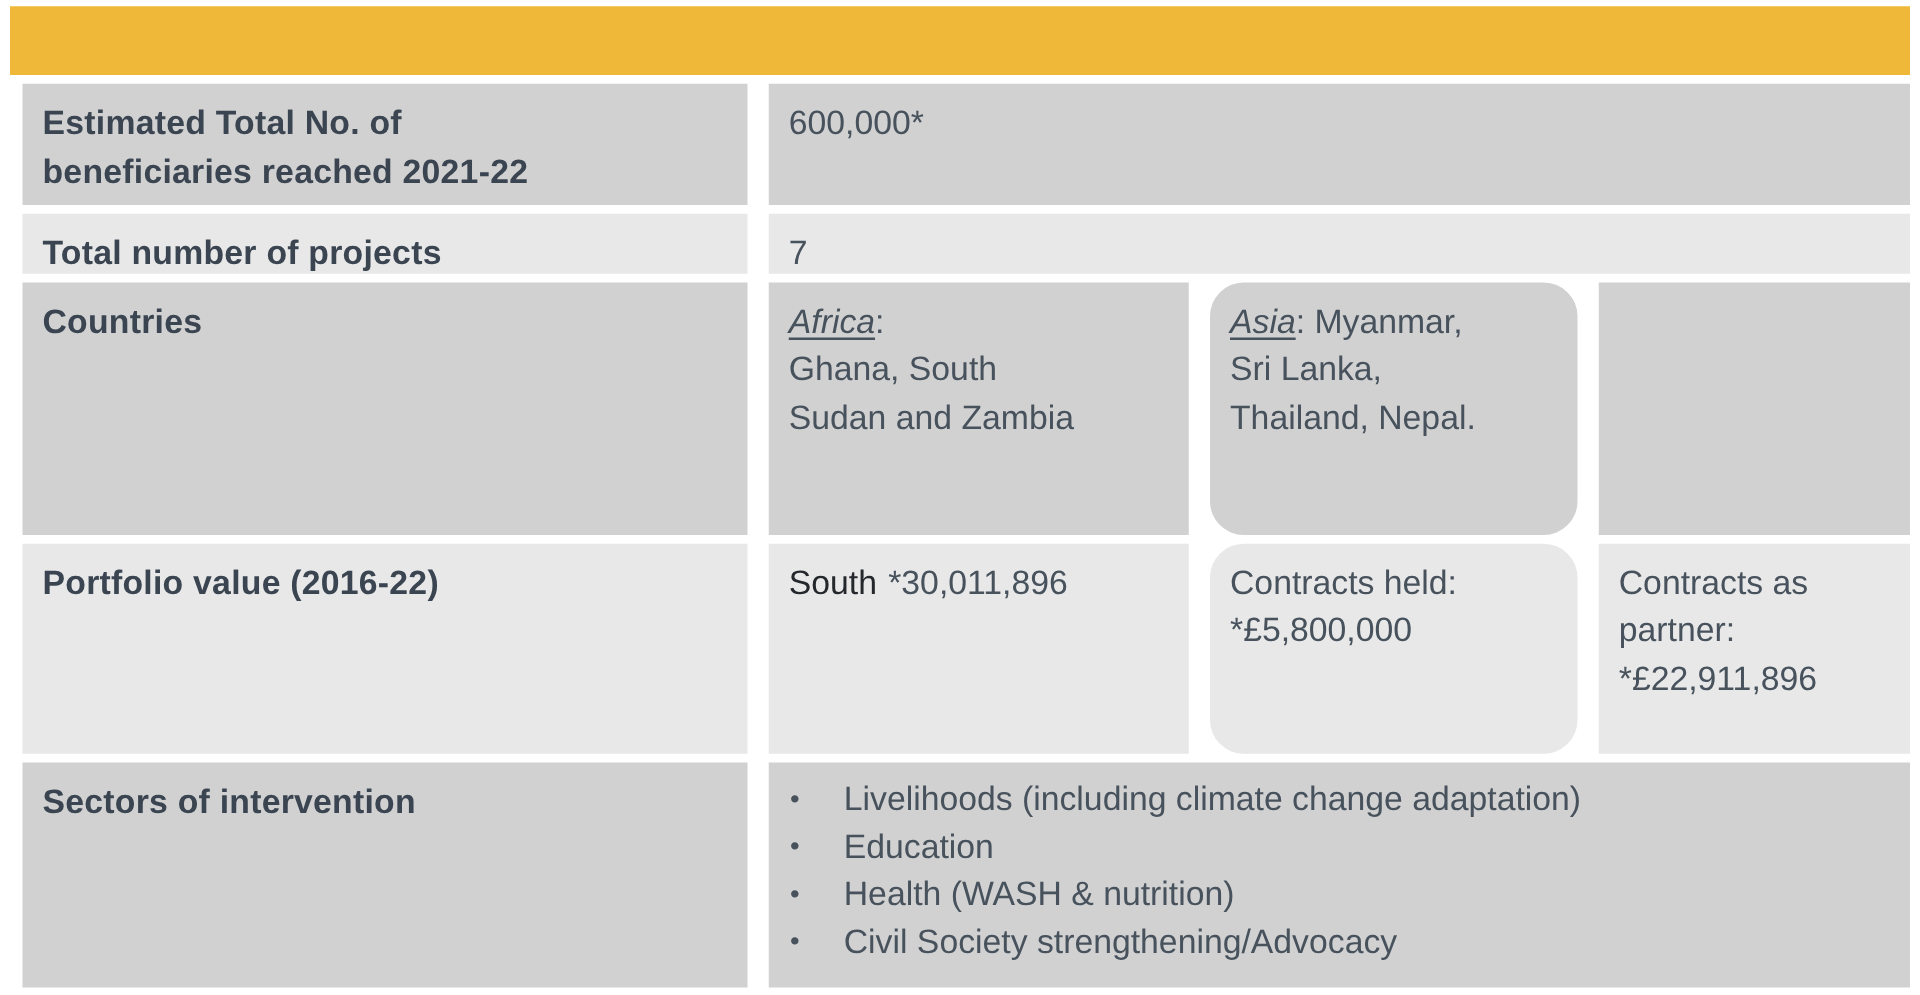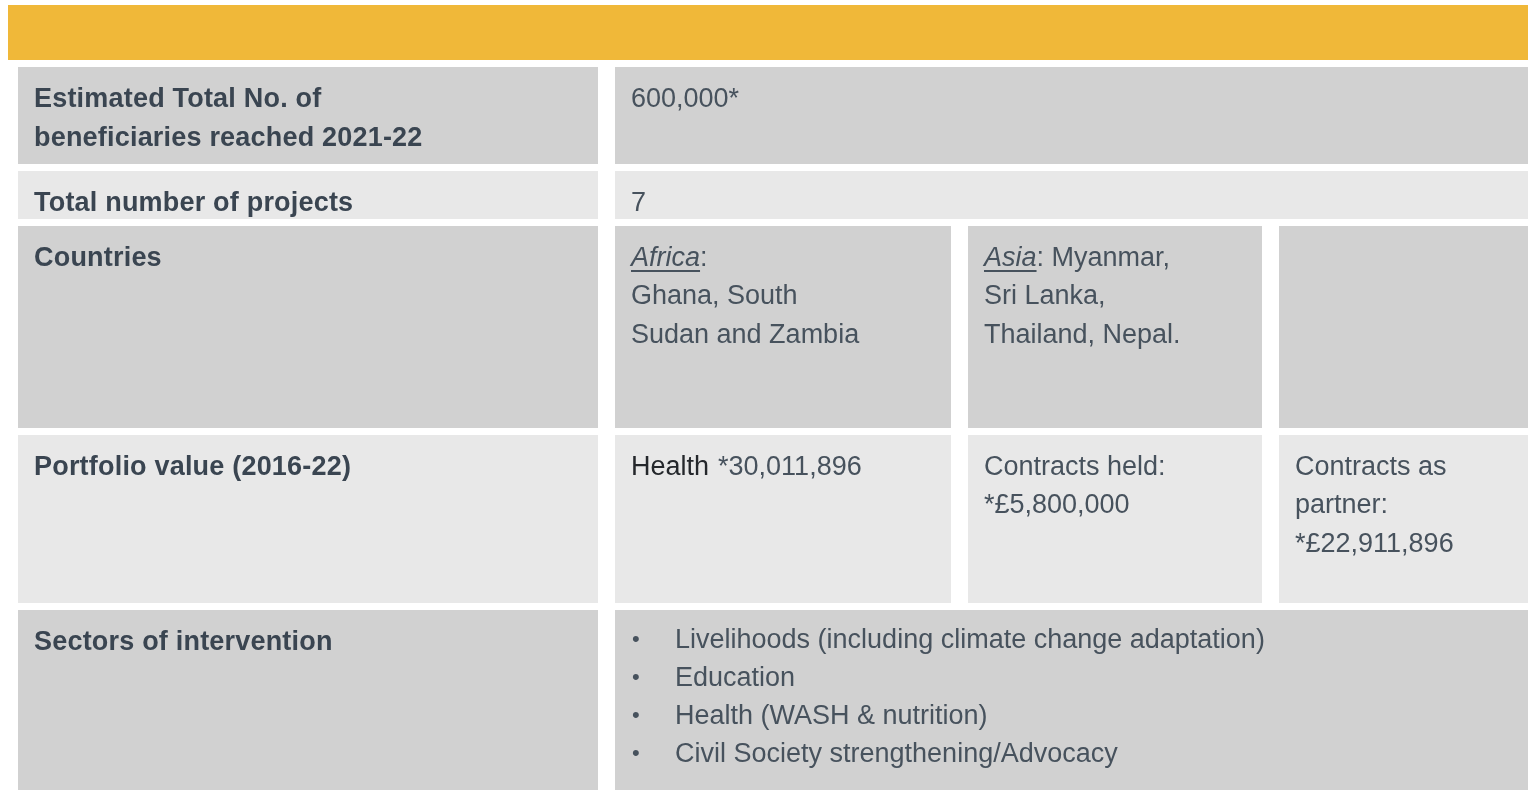--- a/index.html
+++ b/index.html
@@ -39,21 +39,21 @@
     white-space: pre-line;
     letter-spacing: 0.2px;
   }
   .value-cell {
     flex: 1;
     font-size: 27px;
     line-height: 1.42;
     color: #47525D;
   }
   .col-a { width: 336px; flex: none; }
-  .col-b { width: 294px; flex: none; }
+  .col-b { width: 294px; flex: none; border-radius: 27px; }
   .col-c { flex: 1; }
   .row-1 { height: 97px; }
   .row-2 { height: 48px; }
   .row-3 { height: 202px; justify-content: center; }
   .row-4 { height: 168px; }
   .row-5 { flex: 1; }
   .pre { white-space: pre-line; }
   .lead {
     font-style: italic;
     text-decoration: underline;
@@ -105,21 +105,21 @@
       <span class="lead">Asia</span><span class="pre">: Myanmar,
 Sri Lanka,
 Thailand, Nepal.</span>
     </div>
     <div class="cell dark value-cell col-c"></div>
   </div>
 
   <div class="trow row-4">
     <div class="cell light label-cell">Portfolio value (2016-22)</div>
     <div class="cell light value-cell col-a">
-      <span class="total-word">Health</span><span>*30,011,896</span>
+      <span class="total-word">South</span><span>*30,011,896</span>
     </div>
     <div class="cell light value-cell col-b">
       <span class="pre">Contracts held:</span>
       <span class="amount-block">*£5,800,000</span>
     </div>
     <div class="cell light value-cell col-c">
       <span class="pre">Contracts as
 partner:</span>
       <span class="amount-block">*£22,911,896</span>
     </div>

